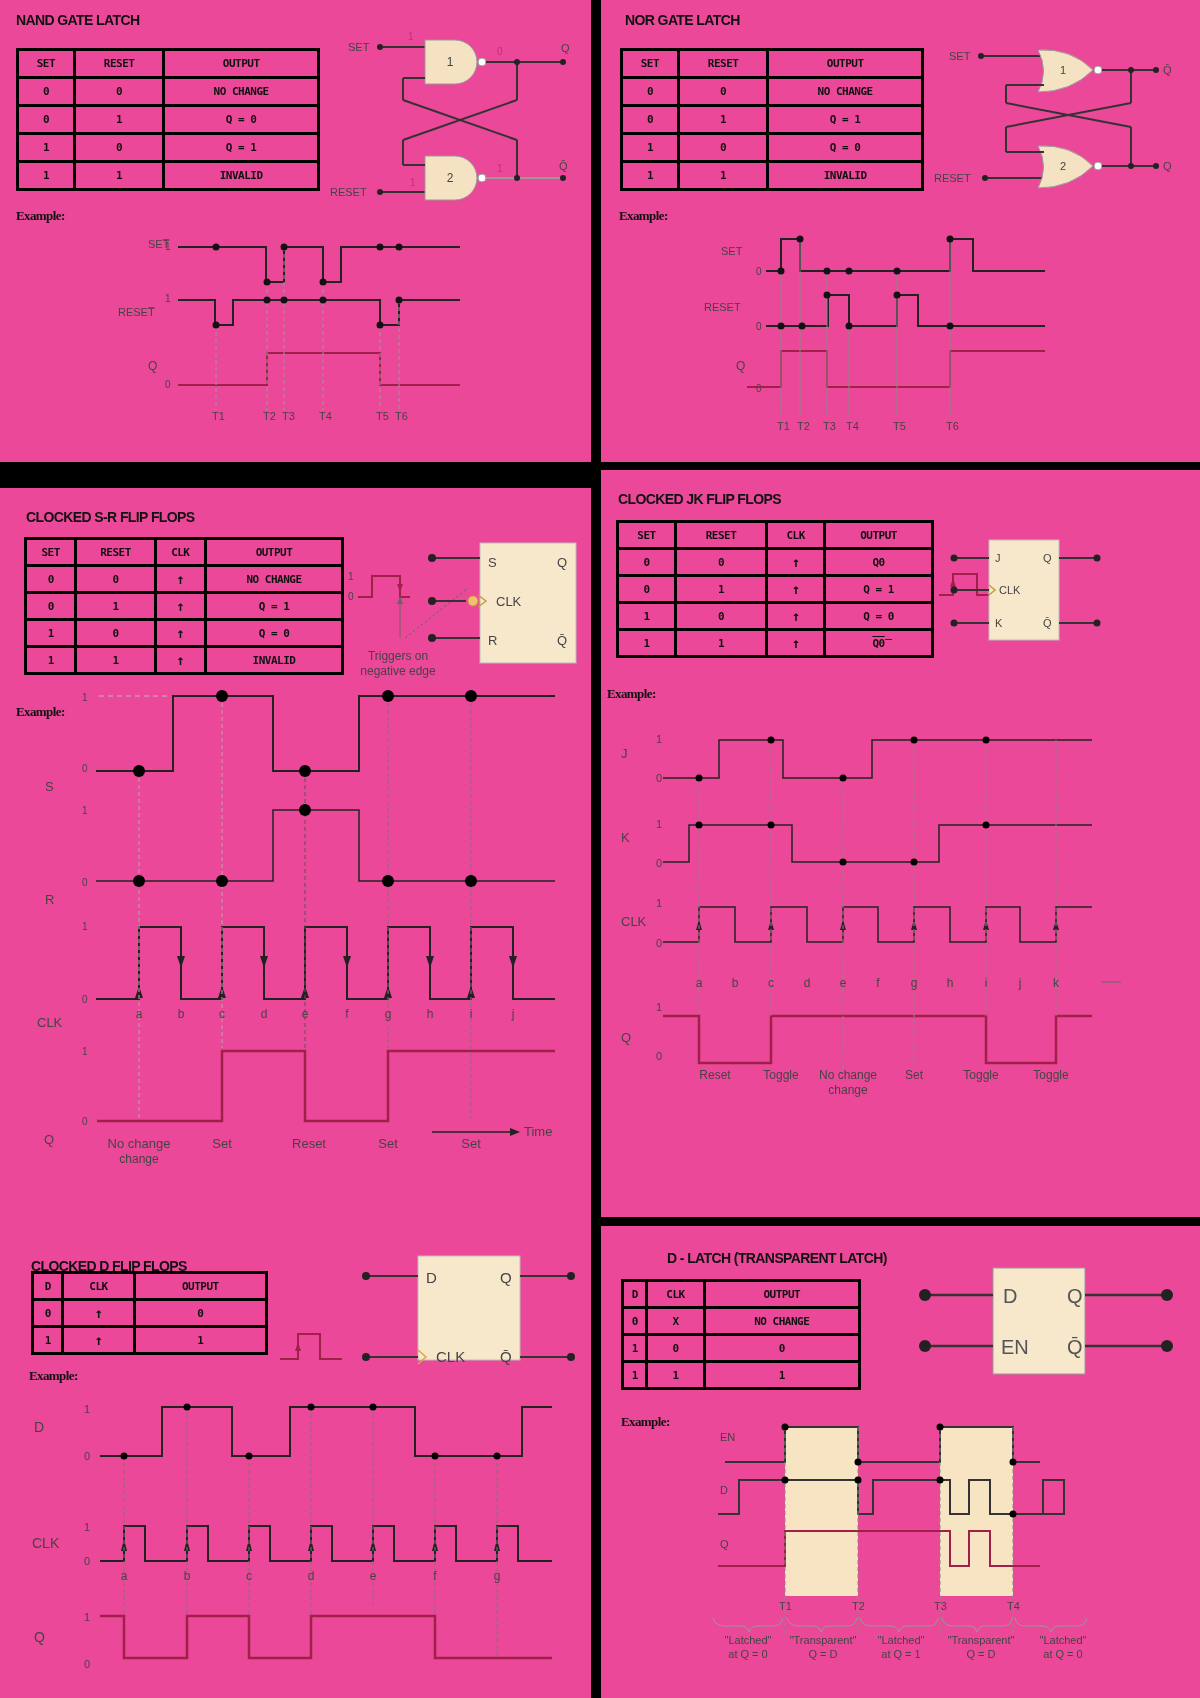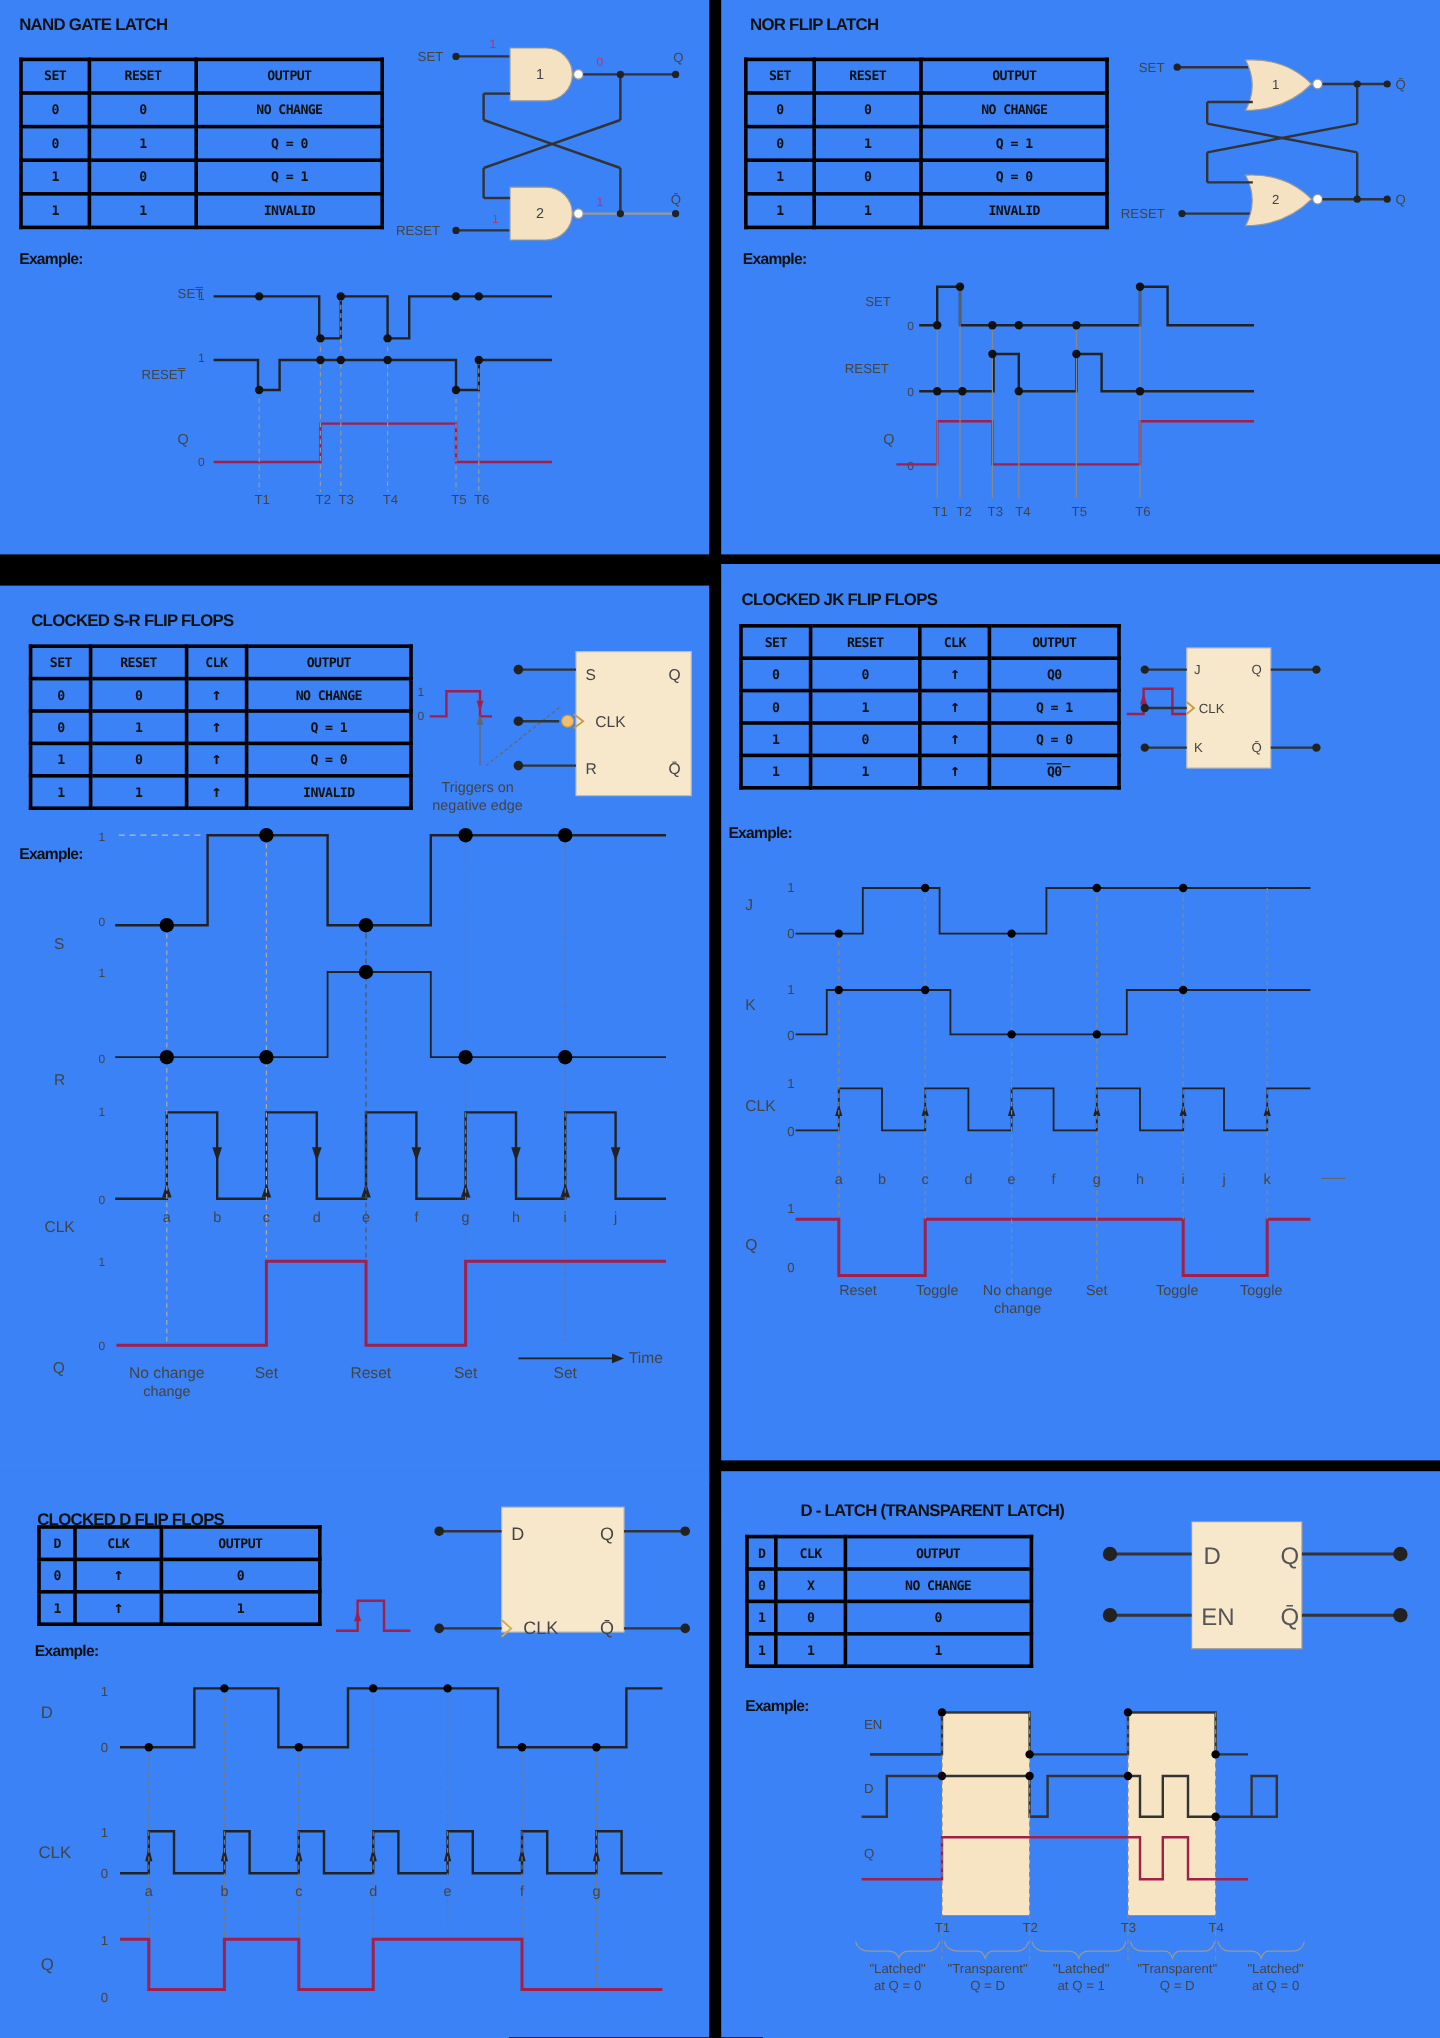--- a/index.html
+++ b/index.html
@@ -1,19 +1,19 @@
 <!DOCTYPE html>
 <html><head>
 <meta charset="utf-8">
 <style>
   html,body{margin:0;padding:0;background:#000;}
   body{width:1200px;height:1698px;position:relative;overflow:hidden;font-family:"Liberation Sans",sans-serif;}
-  .panel{position:absolute;background:#3b82f6;overflow:hidden;}
+  .panel{position:absolute;background:#ec4899;overflow:hidden;}
   .title{position:absolute;font-family:"Liberation Sans",sans-serif;font-weight:bold;font-size:14px;letter-spacing:-0.6px;color:#111;}
-  .example{position:absolute;font-weight:bold;font-size:13px;letter-spacing:-0.6px;color:#111;}
+  .example{position:absolute;font-weight:bold;font-size:13px;letter-spacing:-0.6px;color:#111;font-family:Liberation Serif, serif;}
   table.tt{position:absolute;border-collapse:collapse;border:3px solid #000;}
   table.tt td{border:3px solid #000;text-align:center;font-size:11px;font-weight:bold;font-family:"DejaVu Sans Mono",monospace;letter-spacing:-0.5px;color:#111;padding:0;}
   .arrow-up{display:inline-block;font-size:14px;line-height:1;}
   .overbar{text-decoration:overline;}
   svg{position:absolute;left:0;top:0;overflow:visible;}
   svg text{font-family:"Liberation Sans",sans-serif;fill:#444;}
 </style>
 </head>
 <body>
 
@@ -127,21 +127,21 @@
         <text x="282" y="420">T3</text>
           <text x="319" y="420">T4</text>
         <text x="376" y="420">T5</text>
           <text x="395" y="420">T6</text>
       </g>
     </g>
   </svg>
 </div>
 
 <div class="panel" style="left:601px;top:0;width:599px;height:462px;">
-  <div class="title" style="left:24px;top:12px;">NOR FLIP LATCH</div>
+  <div class="title" style="left:24px;top:12px;">NOR GATE LATCH</div>
   <table class="tt" style="left:19px;top:48px;width:304px;">
     <tbody>
         <tr style="height:28px">
           <td>SET</td>
           <td>RESET</td>
           <td>OUTPUT</td>
         </tr>
     <tr style="height:28px">
           <td>0</td>
           <td>0</td>

